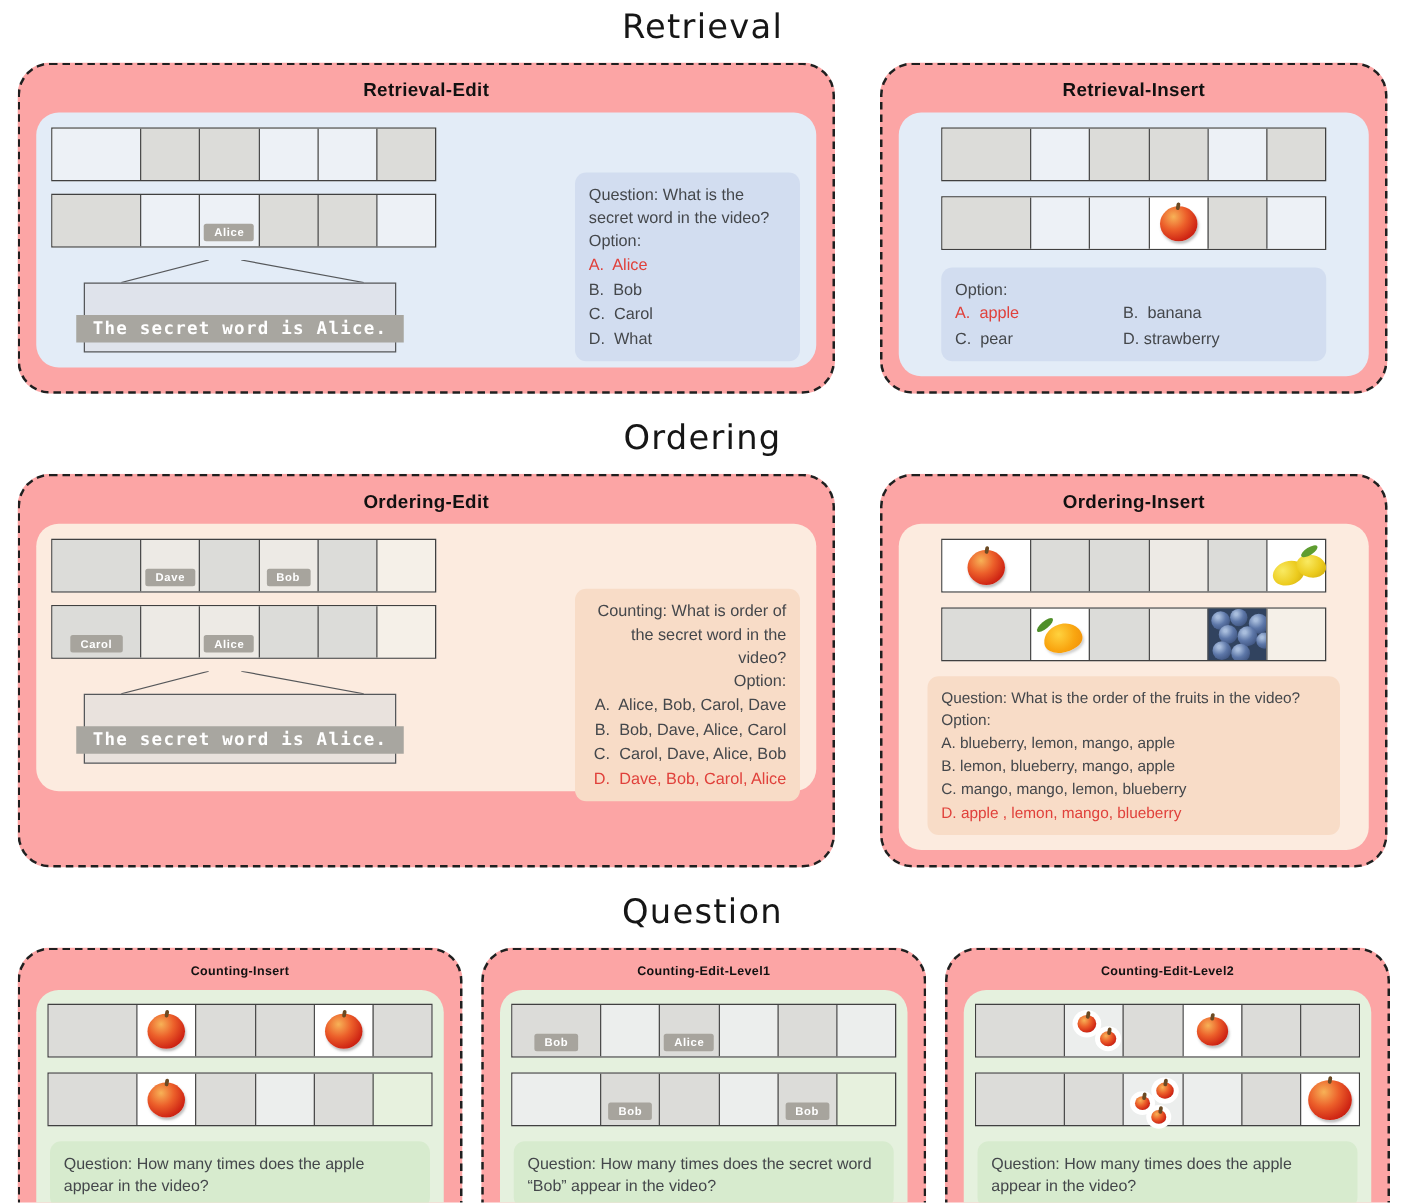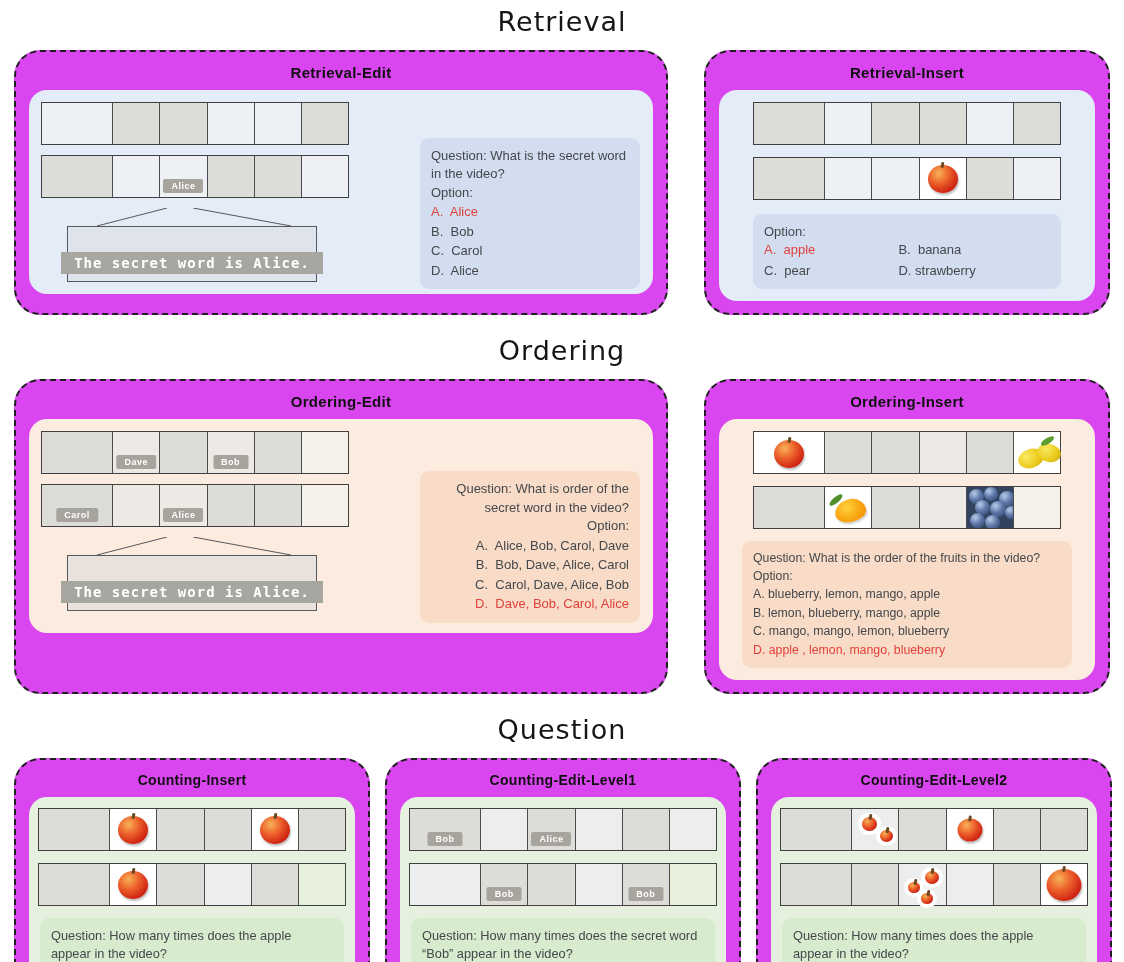--- a/index.html
+++ b/index.html
@@ -16,33 +16,33 @@
     letter-spacing: 1px; margin: 20px 0 13px;
   }
   .section:first-child .section-title { margin-top: 6px; }
 
   .panel-row { display: flex; align-items: stretch; }
   .panel-row.cols-2 { gap: 36px; }
   .panel-row.cols-3 { gap: 15px; }
 
   .panel {
     border: 2px dashed #1f1f1f; border-radius: 26px;
-    padding: 9px 13px 12px; background: #d946ef;
+    padding: 9px 13px 12px; background: #fca5a5;
   }
   .cols-2 .panel { min-height: 250px; }
   .cols-3 .panel { min-height: 252px; }
   .w-left  { width: 654px; flex: 0 0 654px; }
   .w-right { width: 406px; flex: 0 0 406px; }
   .w-third { flex: 1 1 0; }
 
   .panel-title {
     text-align: center; font-weight: bold; font-size: 15px;
     color: #111; letter-spacing: .3px; margin: 3px 0 9px;
   }
-  .cols-3 .panel-title { font-size: 14px; }
+  .cols-3 .panel-title { font-size: 10px; }
 
   .inner { border-radius: 18px; padding: 12px; position: relative; }
   .theme-blue  { background: #e3ecf7; }
   .theme-peach { background: #fcebdf; }
   .theme-green { background: #e5f1de; }
 
   .panel-retrieval-edit .inner { height: 204px; }
   .panel-ordering-edit  .inner { height: 214px; text-align: right; }
   .cols-3 .inner { padding: 11px 9px; height: 212px; }
 
@@ -85,21 +85,21 @@
     background: #a8a6a0; color: #fff; padding: 3px 13px;
     font-family: "DejaVu Sans Mono", monospace; font-weight: bold;
     font-size: 14px; letter-spacing: 1px; white-space: nowrap;
   }
 
   
   .qbox { border-radius: 9px; padding: 9px 11px; font-size: 13px; line-height: 1.42; }
   .theme-blue .qbox  { background: #d2ddf0; }
   .theme-peach .qbox { background: #f8dcc7; }
   .theme-green .qbox { background: #d7ebce; }
-  .side .qbox { position: absolute; right: 13px; top: 48px; width: 220px; margin-left: 28px; }
+  .side .qbox { position: absolute; right: 13px; top: 48px; width: 180px; margin-left: 28px; }
   .panel-ordering-edit .qbox { top: 52px; }
   .panel-retrieval-insert .qbox { width: 308px; margin: 14px auto 0; }
   .panel-ordering-insert .qbox { width: 330px; margin: 2px auto 0; font-size: 12.3px; }
   .cols-3 .qbox { margin: 6px 2px 0; font-size: 12.8px; }
   .qtext, .ohead, .opt { white-space: pre-wrap; color: #44474b; }
   .opts.cols-1 .opt { margin-top: 1px; }
   .opts.cols-2 { display: grid; grid-template-columns: 47% 53%; row-gap: 2px; }
   .opt.correct { color: #e0413b; }
 
   
@@ -200,21 +200,21 @@
                 <div class="zoombar">The secret word is Alice.</div>
               </div>
             </div>
             <div class="qbox">
               <div class="qtext">Question: What is the secret word in the video?</div>
               <div class="ohead">Option:</div>
               <div class="opts cols-1">
                 <div class="opt correct">A.  Alice</div>
                 <div class="opt">B.  Bob</div>
                 <div class="opt">C.  Carol</div>
-                <div class="opt">D.  Alice</div>
+                <div class="opt">D.  What</div>
               </div>
             </div>
           </div>
         </div>
         <div class="panel w-right panel-retrieval-insert">
           <div class="panel-title">Retrieval-Insert</div>
           <div class="inner theme-blue">
             <div class="strips">
               <div class="strip">
                 <div class="cell f-G"></div>
@@ -285,21 +285,21 @@
             <div class="zoomwrap">
               <svg class="zlines" width="250" height="18" viewBox="0 0 250 18">
                 <line x1="100" y1="0" x2="30" y2="18"></line>
                 <line x1="126" y1="0" x2="224" y2="18"></line>
               </svg>
               <div class="zoombox">
                 <div class="zoombar">The secret word is Alice.</div>
               </div>
             </div>
             <div class="qbox">
-              <div class="qtext">Question: What is order of the secret word in the video?</div>
+              <div class="qtext">Counting: What is order of the secret word in the video?</div>
               <div class="ohead">Option:</div>
               <div class="opts cols-1">
                 <div class="opt">A.  Alice, Bob, Carol, Dave</div>
                 <div class="opt">B.  Bob, Dave, Alice, Carol</div>
                 <div class="opt">C.  Carol, Dave, Alice, Bob</div>
                 <div class="opt correct">D.  Dave, Bob, Carol, Alice</div>
               </div>
             </div>
           </div>
         </div>

